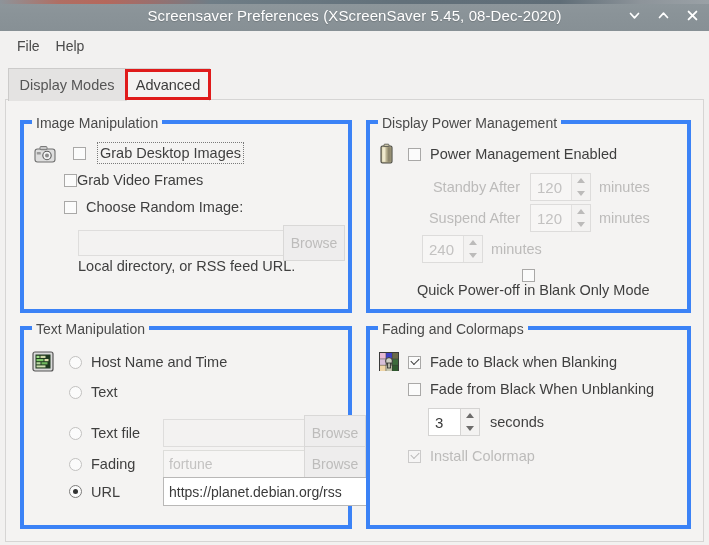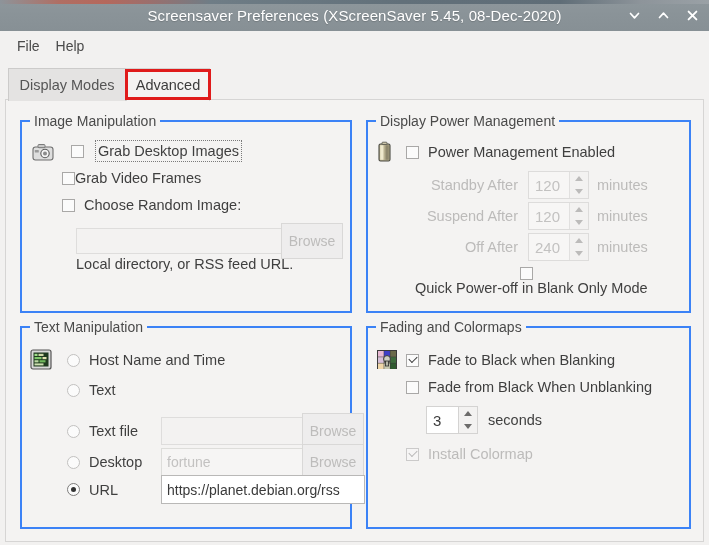--- a/index.html
+++ b/index.html
@@ -105,21 +105,21 @@
     position: absolute; top: 99px; left: 5px;
     width: 699px; height: 443px;
     background: #f4f3f2;
     border: 1px solid #d6d5d4;
     z-index: 5;
   }
 
   
   .group {
     position: absolute;
-    border: 2px solid #3b82f6;
+    border: 4px solid #3b82f6;
     background: transparent;
   }
   .group-title {
     position: absolute;
     top: -9px; left: 8px;
     background: #f4f3f2;
     padding: 0 4px;
     font-size: 14px;
     color: #4a4a4a;
     white-space: nowrap;
@@ -354,21 +354,20 @@
           <div class="sval">120</div>
           <div class="sbtns">
             <div class="arr up"></div>
             <div class="arr down"></div>
           </div>
         </div>
         <span class="lbl dim" style="margin-left:8px;">minutes</span>
       </div>
 
       <div class="row" style="left:42px; top:111px; width:268px;">
-        <span class="lbl dim" style="width:108px; text-align:right; display:block;">Off After</span>
         <div class="spin dim" style="margin-left:10px;">
           <div class="sval">240</div>
           <div class="sbtns">
             <div class="arr up"></div>
             <div class="arr down"></div>
           </div>
         </div>
         <span class="lbl dim" style="margin-left:8px;">minutes</span>
       </div>
 
@@ -407,21 +406,21 @@
 
       <div class="row" style="left:45px; top:85px;">
         <div class="rb"></div>
         <span class="lbl" style="margin-left:9px; width:72px; display:block;">Text file</span>
         <div class="tinput empty" style="width:142px; height:28px;"></div>
         <div class="btn" style="margin-left:-1px; width:62px;">Browse</div>
       </div>
 
       <div class="row" style="left:45px; top:116px;">
         <div class="rb"></div>
-        <span class="lbl" style="margin-left:9px; width:72px; display:block;">Desktop</span>
+        <span class="lbl" style="margin-left:9px; width:72px; display:block;">Fading</span>
         <div class="tinput placeholder" style="width:142px; height:28px;">fortune</div>
         <div class="btn" style="margin-left:-1px; width:62px;">Browse</div>
       </div>
 
       <div class="row" style="left:45px; top:147px;">
         <div class="rb selected"></div>
         <span class="lbl" style="margin-left:9px; width:72px; display:block;">URL</span>
         <div class="tinput active" style="width:204px; height:29px;">https://planet.debian.org/rss</div>
       </div>
     </div>

